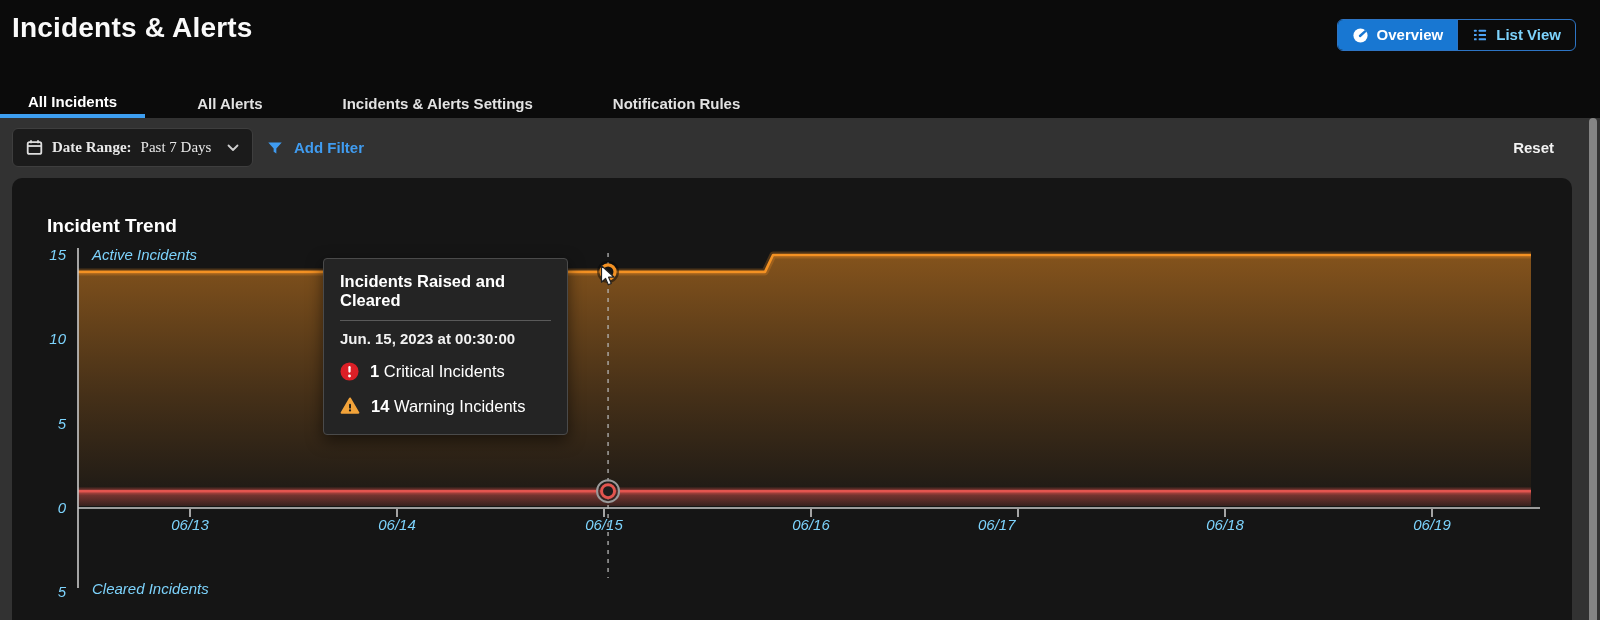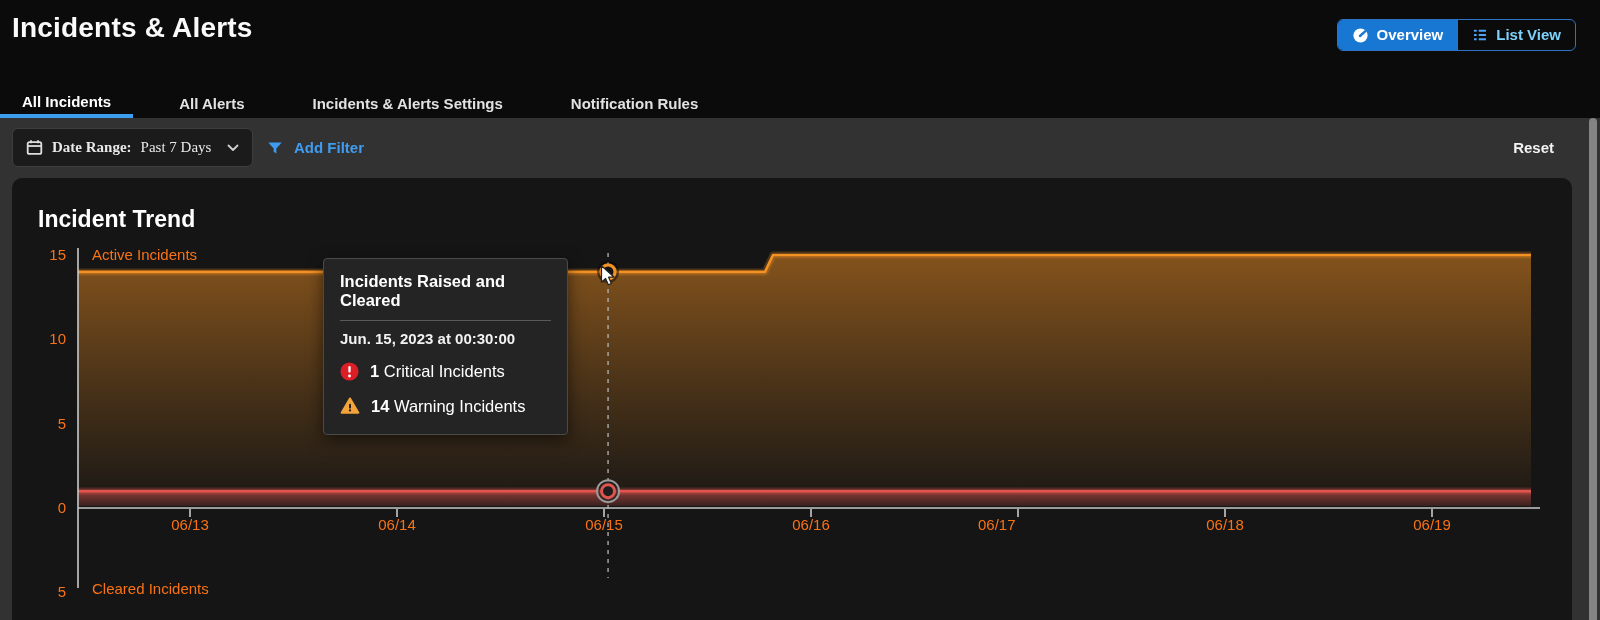--- a/index.html
+++ b/index.html
@@ -9,40 +9,40 @@
   
   .page-title{position:absolute;left:12px;top:12px;margin:0;font-size:28px;font-weight:700;
               color:#fafafa;letter-spacing:.2px;}
   .view-toggle{position:absolute;top:19px;right:24px;display:flex;height:30px;
                border:1px solid #2d74c4;border-radius:6px;overflow:hidden;}
   .seg{display:flex;align-items:center;gap:8px;padding:0 14px;font-size:15px;font-weight:600;
        border:none;cursor:pointer;background:transparent;font-family:inherit;line-height:30px;}
   .seg.active{background:#1877d2;color:#fff;}
   .seg.inactive{color:#7dd3fc;border-left:1px solid #2d74c4;}
   .tab-bar{position:absolute;left:0;top:80px;height:38px;display:flex;gap:24px;}
-  .tab{box-sizing:border-box;height:38px;padding:8px 22px 0;font-size:15px;font-weight:600;
+  .tab{box-sizing:border-box;height:38px;padding:8px 28px 0;font-size:15px;font-weight:600;
        color:#e2e2e2;background:none;border:none;cursor:pointer;font-family:inherit;}
   .tab.active{color:#fff;border-bottom:4px solid #3d9ef0;}
 
   
   .content{position:absolute;left:0;top:118px;right:0;bottom:0;background:#323232;overflow:hidden;}
   .filter-btn{position:absolute;left:12px;top:10px;height:39px;display:flex;align-items:center;gap:9px;
               padding:0 13px;background:#1b1b1b;border:1px solid #3e3e3e;border-radius:6px;color:#e8e8e8;
               font-size:15px;font-weight:600;cursor:pointer;font-family:Liberation Serif, serif;box-sizing:border-box;}
   .filter-btn .chev{margin-left:7px;display:flex;}
   .add-filter{position:absolute;left:260px;top:10px;height:39px;display:flex;align-items:center;gap:10px;
               background:none;border:none;color:#409cf0;font-size:15px;font-weight:600;cursor:pointer;font-family:inherit;}
   .reset-btn{position:absolute;right:40px;top:10px;height:39px;background:none;border:none;color:#f2f2f2;
              font-size:15px;font-weight:700;cursor:pointer;font-family:inherit;}
   .card{position:absolute;left:12px;top:60px;width:1560px;height:480px;background:#151515;border-radius:10px;}
-  .chart-title{position:absolute;left:18px;top:20px;margin:8px;font-size:23px;font-weight:700;color:#fff;}
+  .chart-title{position:absolute;left:18px;top:20px;margin:17px;font-size:19px;font-weight:700;color:#fff;}
 
   
   .overlay{position:absolute;left:0;top:0;width:1600px;height:620px;pointer-events:none;}
-  .axis-text{position:absolute;color:#f97316;font-size:15px;line-height:18px;}
+  .axis-text{position:absolute;color:#7dd3fc;font-size:15px;line-height:18px;font-style:italic;}
   .upper-axis-label{left:92px;top:246px;}
   .lower-axis-label{left:92px;top:580px;}
 
   
   .tooltip{position:absolute;left:323px;top:258px;width:245px;box-sizing:border-box;
            background:#242424;border:1px solid #4a4a4a;border-radius:4px;
            box-shadow:0 5px 16px rgba(0,0,0,.55);padding:13px 16px 18px;color:#fff;}
   .tt-title{font-size:16.5px;font-weight:700;}
   .tt-divider{border:none;border-top:1px solid #5a5a5a;margin:10px 0 9px;}
   .tt-date{font-size:15px;font-weight:700;color:#f2f2f2;}

